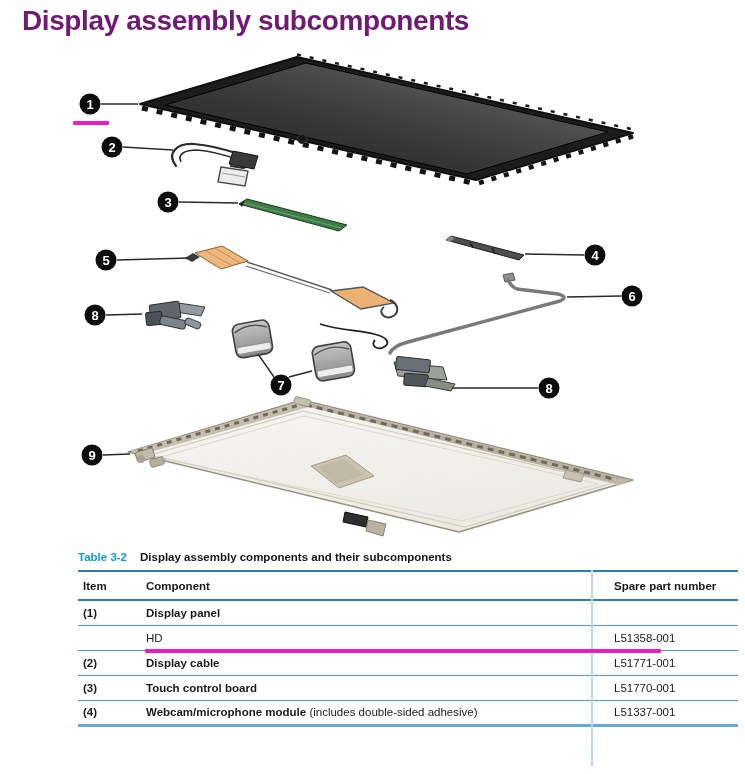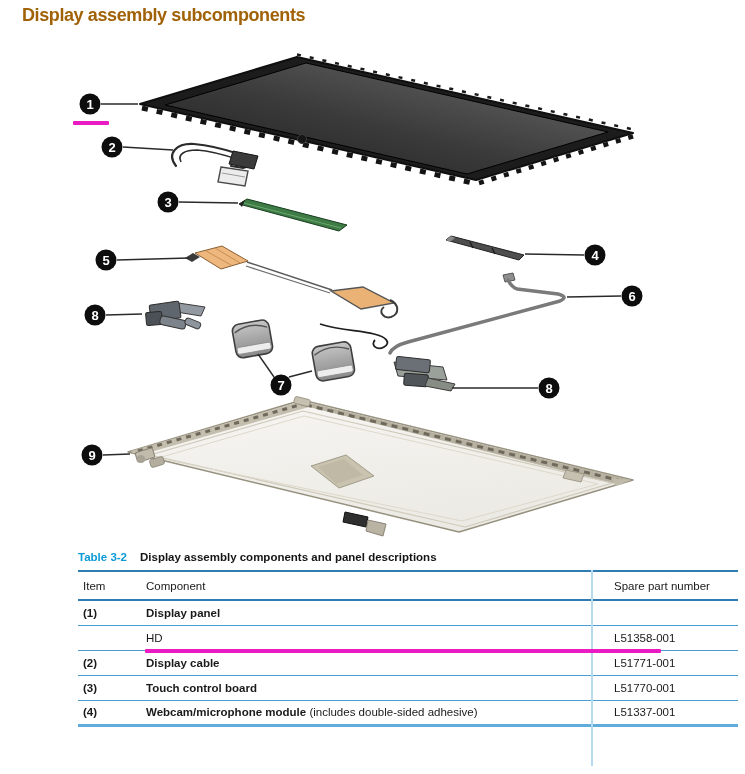--- a/index.html
+++ b/index.html
@@ -5,41 +5,41 @@
   * { box-sizing: border-box; margin: 0; padding: 0; }
   html, body { background: #ffffff; }
   body { font-family: "Liberation Sans", sans-serif; }
   .page {
     position: relative; width: 745px; height: 774px;
     background: #ffffff; overflow: hidden;
     font-family: "Liberation Sans", sans-serif; color: #1a1a1a;
   }
   .page-title {
     position: absolute; left: 22px; top: 5px;
-    font-size: 18px; font-weight: 700; letter-spacing: -0.4px;
-    color: #a16207; white-space: nowrap;
+    font-size: 28px; font-weight: 700; letter-spacing: -0.4px;
+    color: #701a75; white-space: nowrap;
   }
   .diagram-svg { position: absolute; left: 0; top: 0; }
   .cnum {
     fill: #ffffff; font-family: "Liberation Sans", sans-serif;
     font-size: 13px; font-weight: 700; text-anchor: middle;
   }
   .leader { stroke: #2a2a2a; stroke-width: 1.4; }
   .table-area { position: absolute; left: 78px; top: 551px; width: 660px; }
   .tcap { font-size: 11.5px; line-height: 13px; white-space: nowrap; }
   .tlabel { color: #0d9bd8; font-weight: 700; margin-right: 13px; }
   .tcaption { color: #151515; font-weight: 700; }
   table.parts {
     margin-top: 6px; width: 660px; border-collapse: collapse; table-layout: fixed;
     border-top: 2.5px solid #2f7cb3; border-bottom: 3px solid #5fabda;
     font-size: 11.5px; color: #1a1a1a;
   }
   table.parts th {
     height: 29px; text-align: left; vertical-align: middle;
-    font-weight: 400; border-bottom: 2px solid #2f7cb3;
+    font-weight: 700; border-bottom: 2px solid #2f7cb3;
   }
   table.parts td {
     height: 25px; vertical-align: middle;
     border-bottom: 1.5px solid #4a9bd1;
   }
   table.parts tr.last td { border-bottom: none; }
   .col-item  { padding-left: 5px; }
   .col-comp  { padding-left: 1px; margin-left: 16px; }
   .col-part  { padding-left: 23px; }
   .bold { font-weight: 700; }
@@ -223,21 +223,21 @@
     </g>
     <g>
       <line class="leader" x1="103" y1="455" x2="130" y2="454"></line>
       <circle cx="92" cy="455" r="10.5" fill="#0d0d0d"></circle>
       <text class="cnum" x="92" y="459.5">9</text>
     </g>
   </svg>
 
   <div class="table-area">
     <div class="tcap">
-      <span class="tlabel">Table 3-2</span><span class="tcaption">Display assembly components and panel descriptions</span>
+      <span class="tlabel">Table 3-2</span><span class="tcaption">Display assembly components and their subcomponents</span>
     </div>
 
     <table class="parts">
       <colgroup>
           <col style="width:67px">
           <col style="width:446px">
           <col style="width:147px">
         </colgroup>
       <thead>
         <tr>

